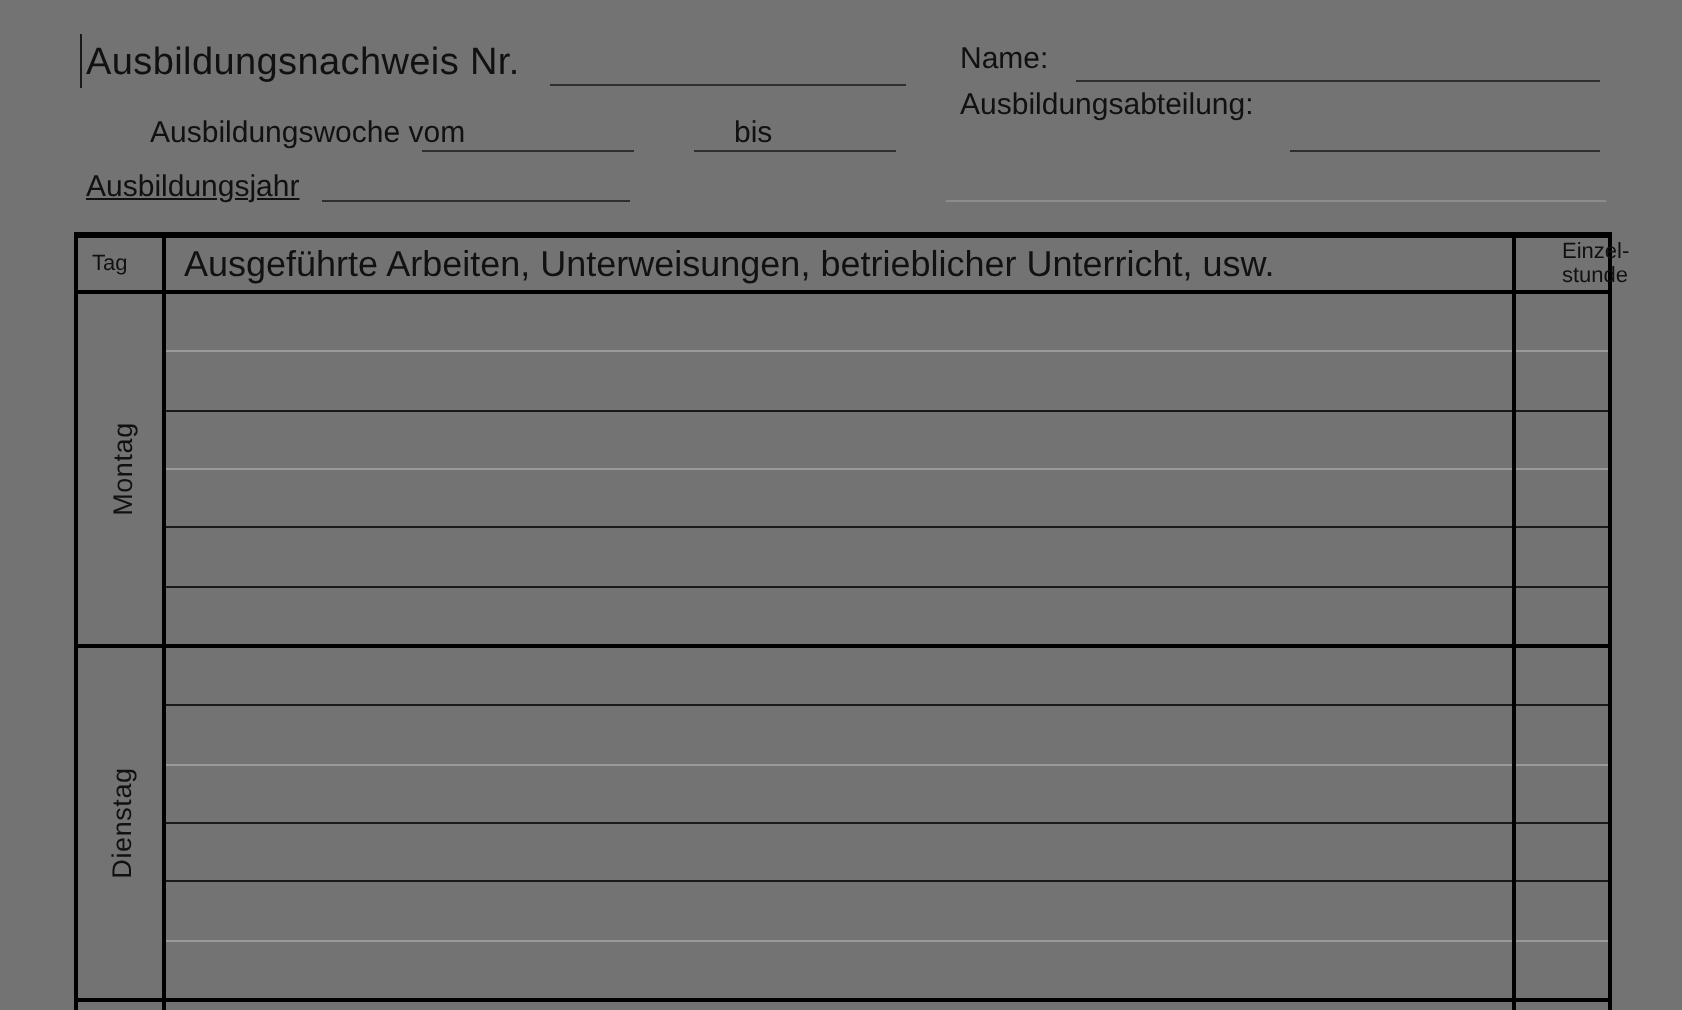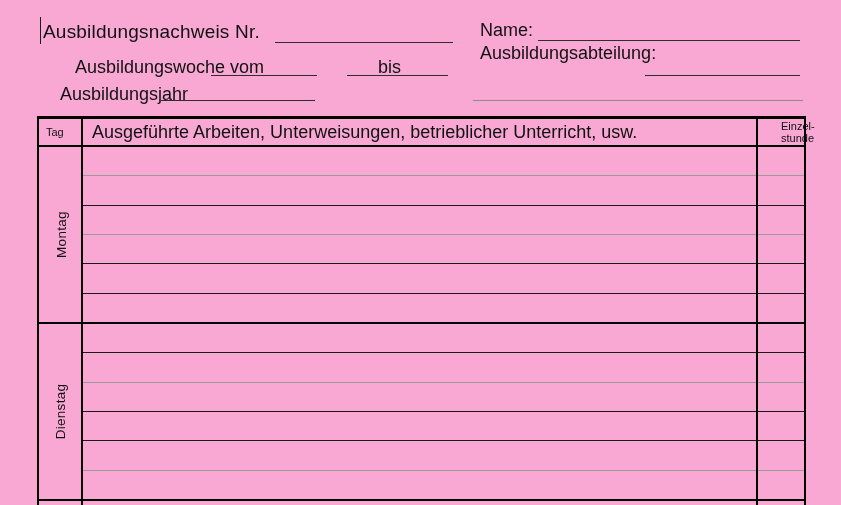--- a/index.html
+++ b/index.html
@@ -1,33 +1,33 @@
 <!DOCTYPE html>
 <html><head>
 <meta charset="utf-8">
 <style>
   html,body{margin:0;padding:0;background:#fff;}
   #page{
     position:relative;
     width:841px;height:505px;
-    background:#f9a8d4;
+    background:#737373;
     overflow:hidden;
     font-family:"Liberation Sans","DejaVu Sans",sans-serif;
     color:#111;
   }
   .abs{position:absolute;}
   
   #text-cursor{left:40px;top:17px;width:1px;height:27px;background:#1a1a1a;}
   #doc-title{left:43px;top:21px;font-size:19px;letter-spacing:0.2px;white-space:nowrap;}
-  .lbl{font-size:18px;white-space:nowrap;line-height:16px;}
+  .lbl{font-size:15px;white-space:nowrap;line-height:16px;}
   #name-label{left:480px;top:22px;}
   #week-label{left:43px;top:59px;margin-left:32px;}
-  #bis-label{left:338px;top:59px;padding-left:40px;}
+  #bis-label{left:327px;top:59px;padding-left:40px;}
   #dept-label{left:480px;top:45px;}
-  #year-label{left:60px;top:86px;}
+  #year-label{left:43px;top:86px;text-decoration:underline;}
   .fill-line{height:1px;background:#2e2e2e;}
   #nr-line{left:275px;top:42px;width:178px;}
   #name-line{left:538px;top:40px;width:262px;}
   #week-from-line{left:211px;top:75px;width:106px;}
   #week-to-line{left:347px;top:75px;width:101px;}
   #dept-line{left:645px;top:75px;width:155px;}
   #year-line{left:161px;top:100px;width:154px;}
   #extra-line{left:473px;top:100px;width:330px;background:#8c8c8c;}
   
   #training-table{

